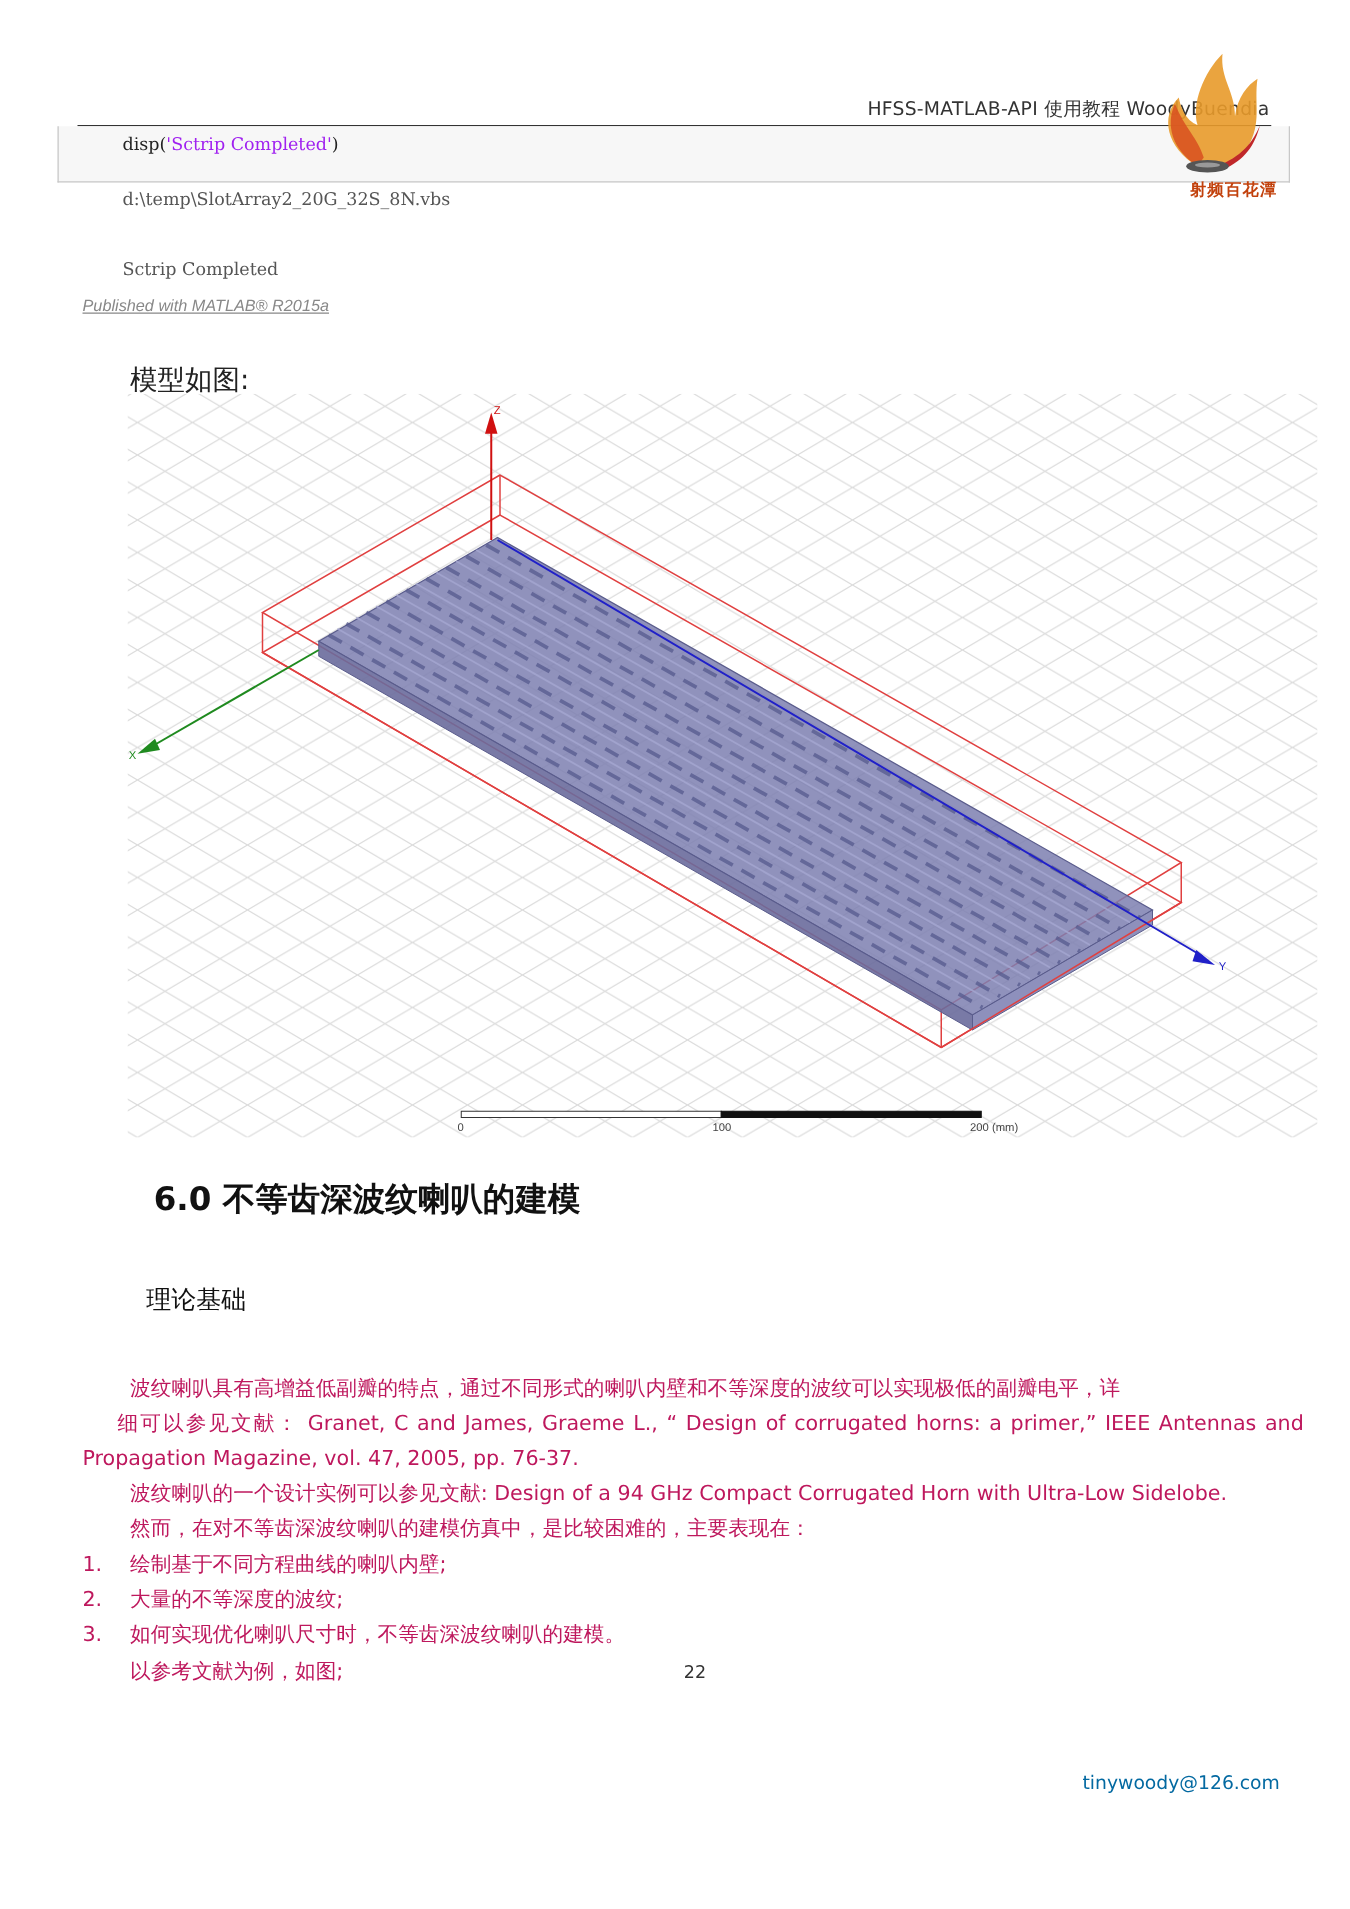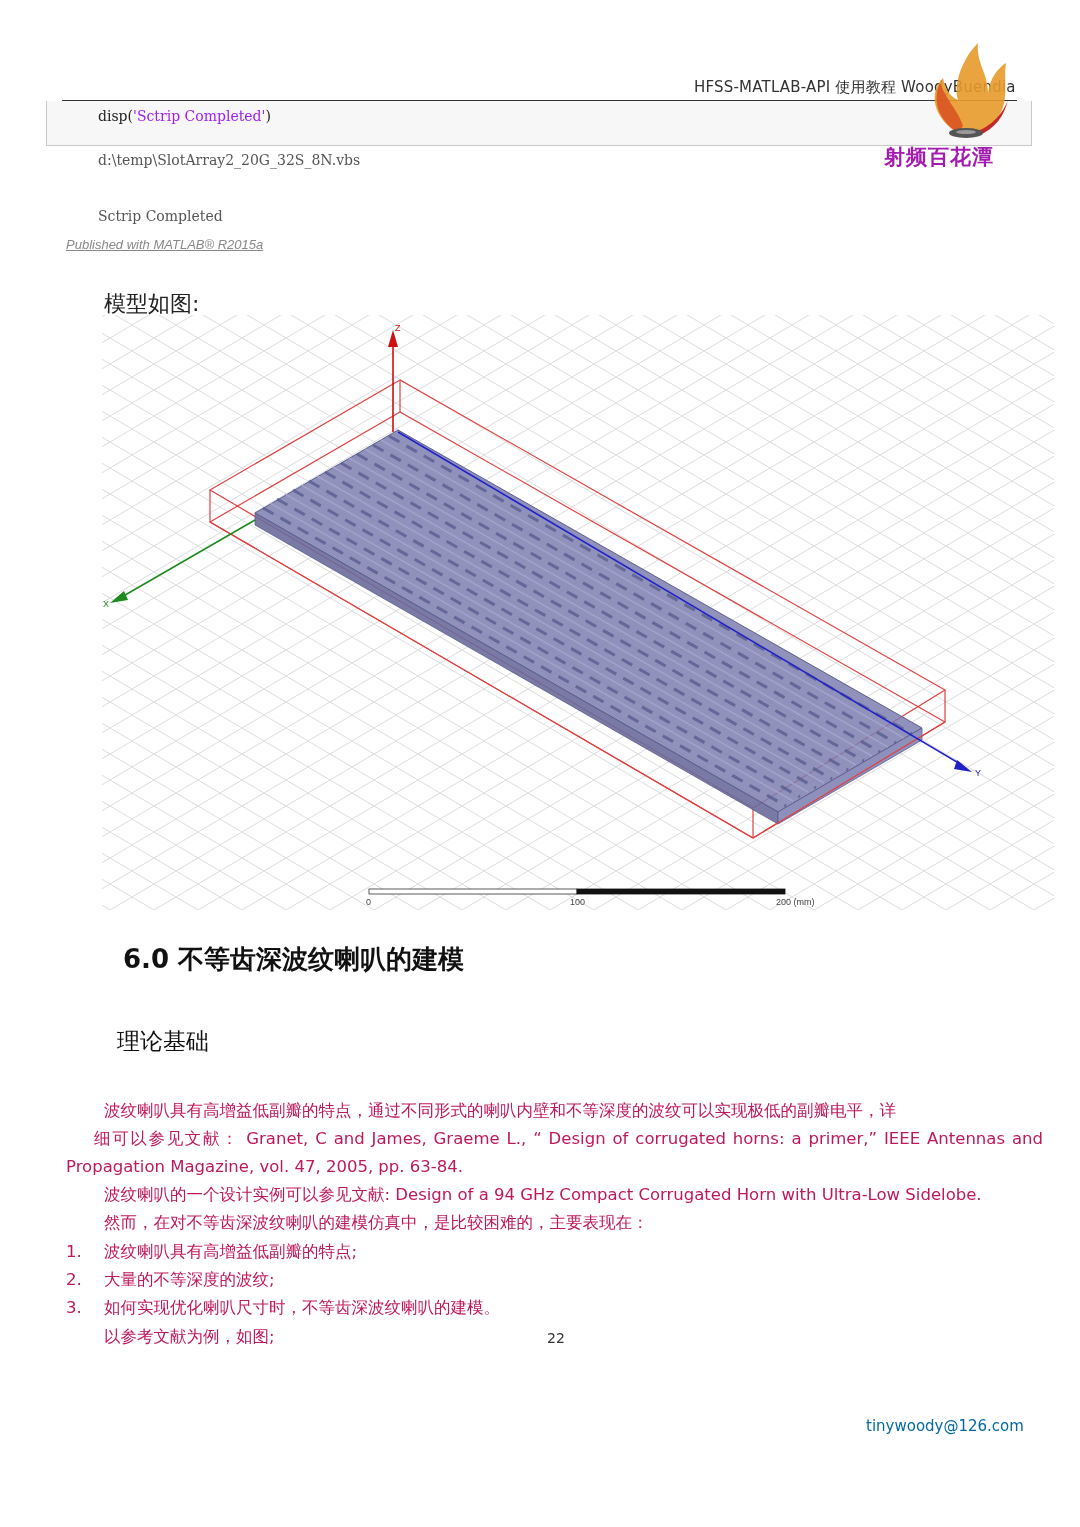--- a/index.html
+++ b/index.html
@@ -12,23 +12,23 @@
               border-left: 1px solid #c8c8c8; border-right: 1px solid #c8c8c8; border-bottom: 1px solid #c8c8c8; box-sizing: border-box; }
   .mono { font-family: "DejaVu Serif", "Liberation Serif", serif; font-size: 14px; white-space: nowrap; }
   .code-line { left: 98px; top: 108px; color: #222; }
   .code-str { color: #a020f0; }
   .out1 { left: 98px; top: 152px; color: #555; text-align: right; }
   .out2 { left: 98px; top: 208px; color: #555; }
   .published { left: 66px; top: 237px; font-family: "Liberation Sans", sans-serif; font-size: 13px; font-style: italic; color: #888; text-decoration: underline; white-space: nowrap; }
   .caption { left: 104px; top: 289px; font-size: 22px; color: #222; white-space: nowrap; }
   .figure { left: 102px; top: 315px; width: 952px; height: 595px; }
   .logo { left: 918px; top: 38px; width: 100px; height: 125px; }
-  .logo-text { left: 884px; top: 143px; font-size: 21px; font-weight: bold; color: #a21caf; letter-spacing: 1px; white-space: nowrap; }
+  .logo-text { left: 952px; top: 143px; font-size: 13px; font-weight: bold; color: #c2410c; letter-spacing: 1px; white-space: nowrap; }
   .h2 { left: 123px; top: 942px; font-size: 26px; font-weight: bold; color: #111; white-space: nowrap; }
-  .h3 { left: 117px; top: 1026px; font-size: 23px; color: #111; white-space: nowrap; }
+  .h3 { left: 117px; top: 1026px; font-size: 20px; color: #111; white-space: nowrap; }
   .para { font-size: 16.5px; color: #be185d; white-space: nowrap; line-height: 28px; }
   .justify { width: 949px; text-align: justify; text-align-last: justify; margin-left: 28px; }
   .list-num { left: 66px; }
   .list-text { left: 104px; }
   .page-num { left: 547px; top: 1330px; font-size: 14px; color: #333; }
   .email { left: 866px; top: 1417px; font-size: 15px; color: #0369a1; white-space: nowrap; }
   svg text { font-family: "Liberation Sans", sans-serif; }
 </style>
 </head>
 <body>
@@ -125,27 +125,27 @@
     <text x="570" y="905" font-size="9" fill="#444">100</text>
     <text x="776" y="905" font-size="9" fill="#444">200 (mm)</text>
   </g>
 </svg>
 
 <div class="abs h2">6.0 不等齿深波纹喇叭的建模</div>
 <div class="abs h3">理论基础</div>
 
 <div class="abs para" style="left:104px; top:1097px;">波纹喇叭具有高增益低副瓣的特点，通过不同形式的喇叭内壁和不等深度的波纹可以实现极低的副瓣电平，详</div>
 <div class="abs para justify" style="left:66px; top:1125px;">细可以参见文献：  Granet, C and James, Graeme L., “ Design of corrugated horns: a primer,” IEEE Antennas and</div>
-<div class="abs para" style="left:66px; top:1153px;">Propagation Magazine, vol. 47, 2005, pp. 63-84.</div>
+<div class="abs para" style="left:66px; top:1153px;">Propagation Magazine, vol. 47, 2005, pp. 76-37.</div>
 
 <div class="abs para" style="left:104px; top:1181px;">波纹喇叭的一个设计实例可以参见文献: Design of a 94 GHz Compact Corrugated Horn with Ultra-Low Sidelobe.</div>
 <div class="abs para" style="left:104px; top:1209px;">然而，在对不等齿深波纹喇叭的建模仿真中，是比较困难的，主要表现在：</div>
 
 <div class="abs para list-num" style="top:1238px;">1.</div>
-<div class="abs para list-text" style="top:1238px;">波纹喇叭具有高增益低副瓣的特点;</div>
+<div class="abs para list-text" style="top:1238px;">绘制基于不同方程曲线的喇叭内壁;</div>
 <div class="abs para list-num" style="top:1266px;">2.</div>
 <div class="abs para list-text" style="top:1266px;">大量的不等深度的波纹;</div>
 <div class="abs para list-num" style="top:1294px;">3.</div>
 <div class="abs para list-text" style="top:1294px;">如何实现优化喇叭尺寸时，不等齿深波纹喇叭的建模。</div>
 
 <div class="abs para" style="left:104px; top:1323px;">以参考文献为例，如图;</div>
 
 <div class="abs page-num">22</div>
 <div class="abs email">tinywoody@126.com</div>
 

